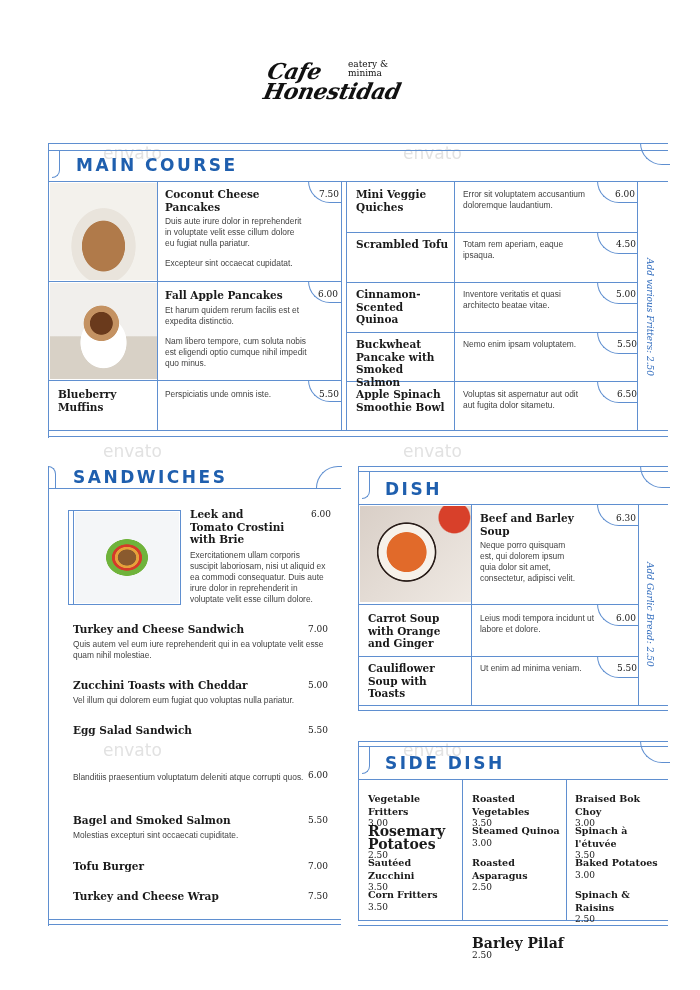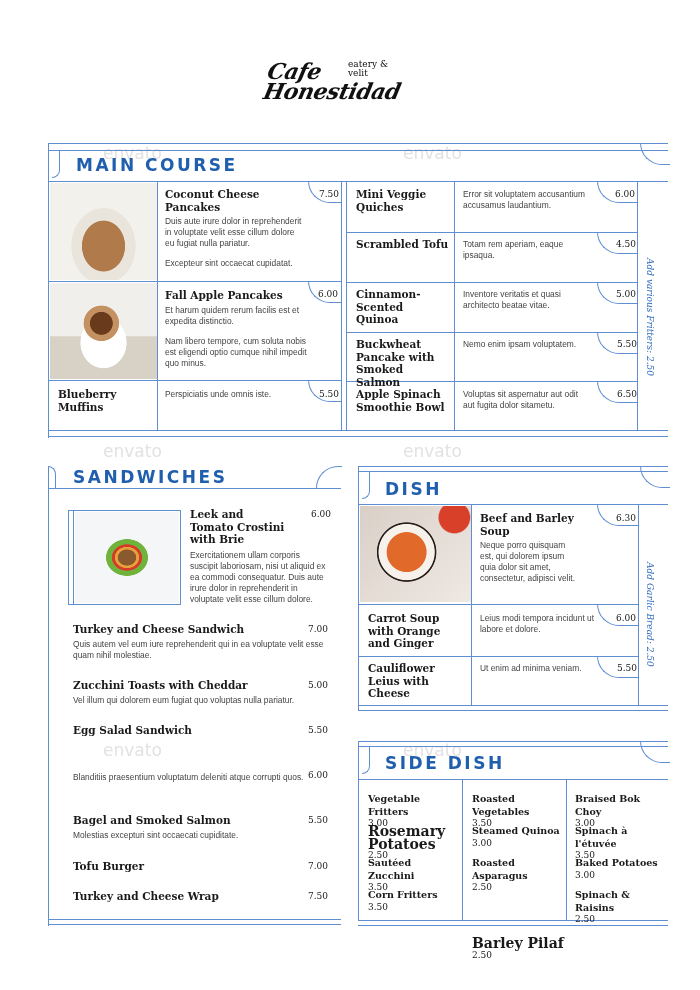--- a/index.html
+++ b/index.html
@@ -34,21 +34,21 @@
 
   .wm { position: absolute; font-family: "DejaVu Sans", sans-serif; font-size: 17px; color: #e2e2e2; }
 </style>
 </head>
 <body>
 
 <div class="logo">
   <span class="w1">Cafe</span>
   <span class="tag">
     <span>eatery &amp;</span><br>
-    <span>velit</span>
+    <span>minima</span>
   </span>
   <span class="w2">Honestidad</span>
 </div>
 
 <span class="wm" style="left:103px;top:143px;">envato</span>
 <span class="wm" style="left:403px;top:143px;">envato</span>
 <span class="wm" style="left:103px;top:441px;">envato</span>
 <span class="wm" style="left:403px;top:441px;">envato</span>
 <span class="wm" style="left:103px;top:740px;">envato</span>
 <span class="wm" style="left:403px;top:740px;">envato</span>
@@ -99,21 +99,21 @@
   <span class="price abs" style="left:318px;top:289px;">6.00</span>
 
   <div class="abs" style="left:58px;top:388px;width:90px;">
     <div class="item-name">Blueberry Muffins</div>
   </div>
   <div class="item-desc abs" style="left:165px;top:389px;width:140px;">Perspiciatis unde omnis iste.</div>
   <div class="curve" style="left:308px;top:380px;width:34px;height:22px;border-right:none;border-top:none;border-radius:0 0 0 22px;"></div>
   <span class="price abs" style="left:319px;top:389px;">5.50</span>
 
   <div class="item-name abs" style="left:356px;top:188px;width:95px;">Mini Veggie Quiches</div>
-  <div class="item-desc abs" style="left:463px;top:189px;width:130px;">Error sit voluptatem accusantium accusamus laudantium.</div>
+  <div class="item-desc abs" style="left:463px;top:189px;width:130px;">Error sit voluptatem accusantium doloremque laudantium.</div>
   <div class="curve" style="left:597px;top:181px;width:41px;height:22px;border-right:none;border-top:none;border-radius:0 0 0 22px;"></div>
   <span class="price abs" style="left:615px;top:189px;">6.00</span>
 
   <div class="item-name abs" style="left:356px;top:238px;width:95px;">Scrambled Tofu</div>
   <div class="item-desc abs" style="left:463px;top:239px;width:120px;">Totam rem aperiam, eaque ipsaqua.</div>
   <div class="curve" style="left:597px;top:232px;width:41px;height:22px;border-right:none;border-top:none;border-radius:0 0 0 22px;"></div>
   <span class="price abs" style="left:616px;top:239px;">4.50</span>
 
   <div class="item-name abs" style="left:356px;top:288px;width:90px;">Cinnamon-Scented Quinoa</div>
   <div class="item-desc abs" style="left:463px;top:289px;width:125px;">Inventore veritatis et quasi architecto beatae vitae.</div>
@@ -209,21 +209,21 @@
     <div class="item-desc" style="margin-top:3px;width:95px;">Neque porro quisquam est, qui dolorem ipsum quia dolor sit amet, consectetur, adipisci velit.</div>
   </div>
   <div class="curve" style="left:597px;top:504px;width:41px;height:22px;border-right:none;border-top:none;border-radius:0 0 0 22px;"></div>
   <span class="price abs" style="left:616px;top:513px;">6.30</span>
 
   <div class="item-name abs" style="left:368px;top:612px;width:95px;">Carrot Soup with Orange and Ginger</div>
   <div class="item-desc abs" style="left:480px;top:613px;width:115px;">Leius modi tempora incidunt ut labore et dolore.</div>
   <div class="curve" style="left:597px;top:604px;width:41px;height:22px;border-right:none;border-top:none;border-radius:0 0 0 22px;"></div>
   <span class="price abs" style="left:616px;top:613px;">6.00</span>
 
-  <div class="item-name abs" style="left:368px;top:662px;width:95px;">Cauliflower Leius with Cheese</div>
+  <div class="item-name abs" style="left:368px;top:662px;width:95px;">Cauliflower Soup with Toasts</div>
   <div class="item-desc abs" style="left:480px;top:663px;width:115px;">Ut enim ad minima veniam.</div>
   <div class="curve" style="left:597px;top:656px;width:41px;height:22px;border-right:none;border-top:none;border-radius:0 0 0 22px;"></div>
   <span class="price abs" style="left:617px;top:663px;">5.50</span>
 
   <div class="vtext" style="left:645px;top:562px;">Add Garlic Bread: 2.50</div>
 </section>
 
 <section>
   <div class="line" style="left:358px;top:741px;width:310px;height:1.2px;"></div>
   <div class="line" style="left:358px;top:746px;width:310px;height:1.2px;"></div>

